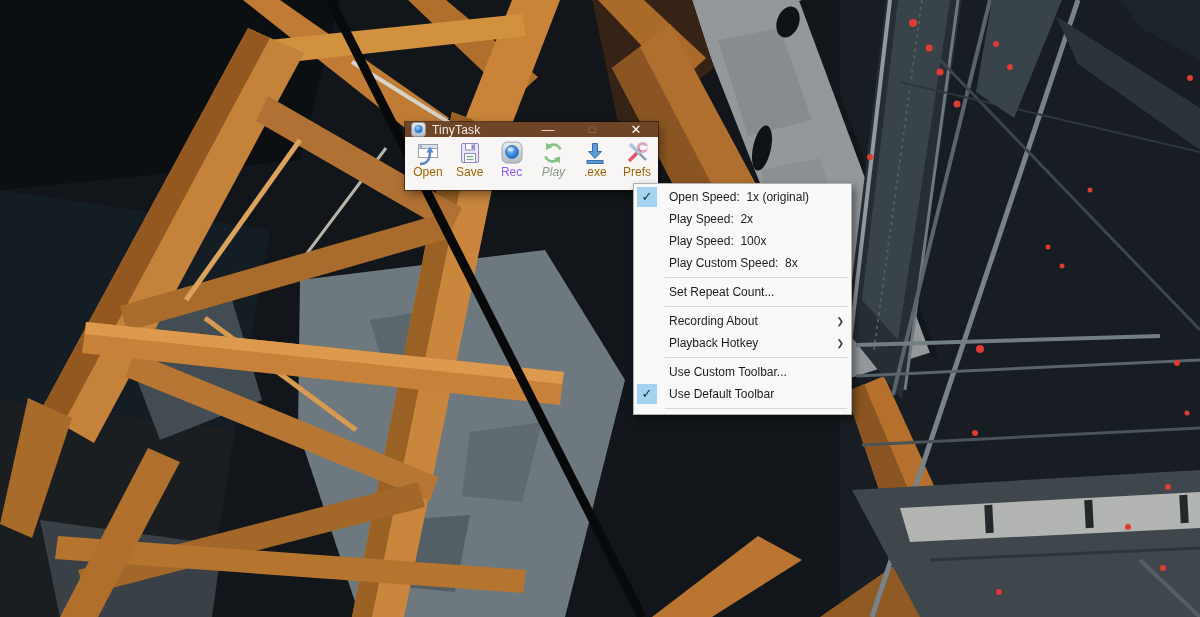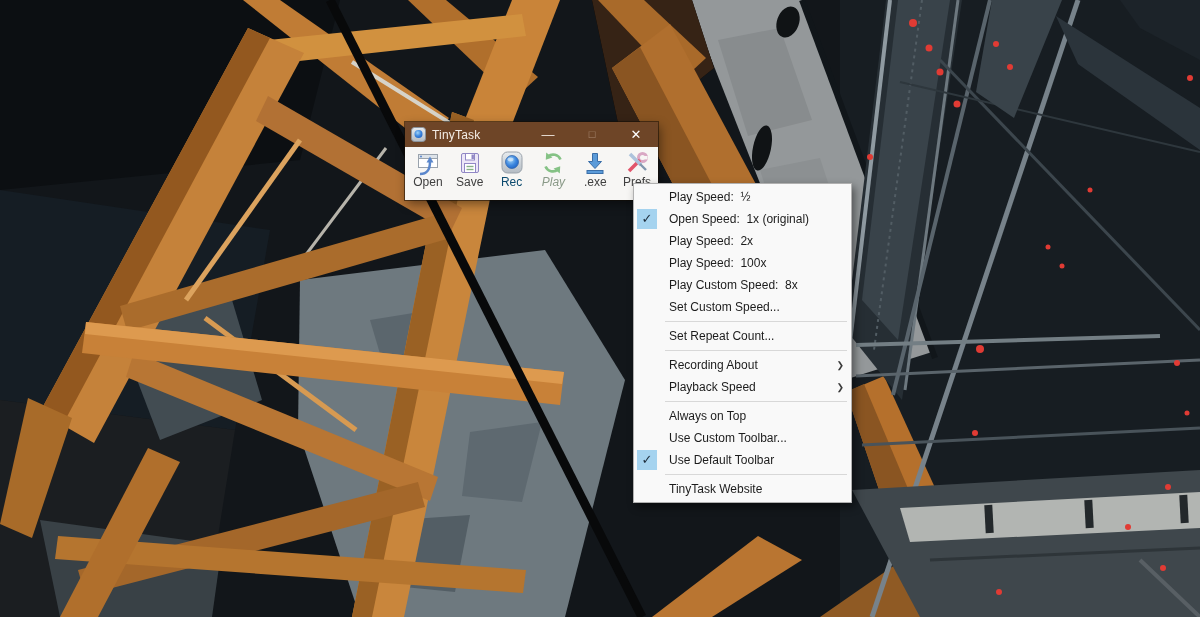--- a/index.html
+++ b/index.html
@@ -12,21 +12,21 @@
   
   #bg{position:absolute;left:0;top:0;width:1200px;height:617px;}
 
   
   .app-window{
     position:absolute;left:405px;top:122px;width:253px;
     box-shadow:0 0 0 1px rgba(20,12,6,.55), 2px 4px 10px rgba(0,0,0,.45);
     z-index:5;
   }
   .titlebar{
-    height:25px;background:#6e4527;display:flex;align-items:center;
+    height:15px;background:#6e4527;display:flex;align-items:center;
     padding-left:6px;
   }
   .titlebar .app-icon{width:15px;height:15px;margin-right:6px;flex:0 0 auto;}
   .titlebar .title-text{
     color:#f3ece5;font-size:12px;letter-spacing:.2px;flex:1 1 auto;
     white-space:nowrap;overflow:hidden;
   }
   .caption-buttons{display:flex;height:25px;flex:0 0 auto;}
   .caption-btn{
     width:44px;height:25px;display:flex;align-items:center;justify-content:center;
@@ -38,22 +38,22 @@
 
   .toolbar{
     background:#f7f6f4;height:53px;display:flex;align-items:flex-start;
     padding:2px 0 0 2px;box-sizing:border-box;
   }
   .tool-button{
     width:42px;display:flex;flex-direction:column;align-items:center;
     padding-top:1px;
   }
   .tool-button svg{width:26px;height:26px;display:block;}
-  .tool-label{font-size:12px;color:#404040;margin-top:0;line-height:13px;}
-  .tool-label.muted-blue{color:#0c4a6e;text-align:right;}
+  .tool-label{font-size:12px;color:#a16207;margin-top:0;line-height:13px;}
+  .tool-label.muted-blue{color:#8b5cf6;text-align:right;}
   .tool-label.muted-green{color:#8a9a88;font-style:italic;}
 
   
   .context-menu{
     position:absolute;left:633px;top:183px;width:219px;
     background:#f9f9f9;border:1px solid #b0b0b0;box-sizing:border-box;
     padding:2px 0;box-shadow:3px 4px 8px rgba(0,0,0,.45);
     z-index:10;
   }
   .menu-item{
@@ -281,30 +281,26 @@
         <line x1="6" y1="4" x2="17" y2="15" stroke="#adc3dc" stroke-width="3.6"></line>
         <line x1="16" y1="14" x2="22" y2="20" stroke="#8096ad" stroke-width="2.4"></line>
       </svg>
       <span class="tool-label">Prefs</span>
     </div>
 
   </div>
 </div>
 
 <div class="context-menu">
-    <div class="menu-item"><span>Play Speed:  ½</span></div>
     <div class="menu-item"><span class="check">✓</span><span>Open Speed:  1x (original)</span></div>
     <div class="menu-item"><span>Play Speed:  2x</span></div>
     <div class="menu-item"><span>Play Speed:  100x</span></div>
     <div class="menu-item"><span>Play Custom Speed:  8x</span></div>
-    <div class="menu-item"><span>Set Custom Speed...</span></div>
     <div class="separator"></div>
     <div class="menu-item"><span>Set Repeat Count...</span></div>
     <div class="separator"></div>
     <div class="menu-item"><span>Recording About</span><span class="arrow">❯</span></div>
-    <div class="menu-item"><span>Playback Speed</span><span class="arrow">❯</span></div>
+    <div class="menu-item"><span>Playback Hotkey</span><span class="arrow">❯</span></div>
     <div class="separator"></div>
-    <div class="menu-item"><span>Always on Top</span></div>
     <div class="menu-item"><span>Use Custom Toolbar...</span></div>
     <div class="menu-item"><span class="check">✓</span><span>Use Default Toolbar</span></div>
     <div class="separator"></div>
-    <div class="menu-item"><span>TinyTask Website</span></div>
   </div>
 
 </body></html>

